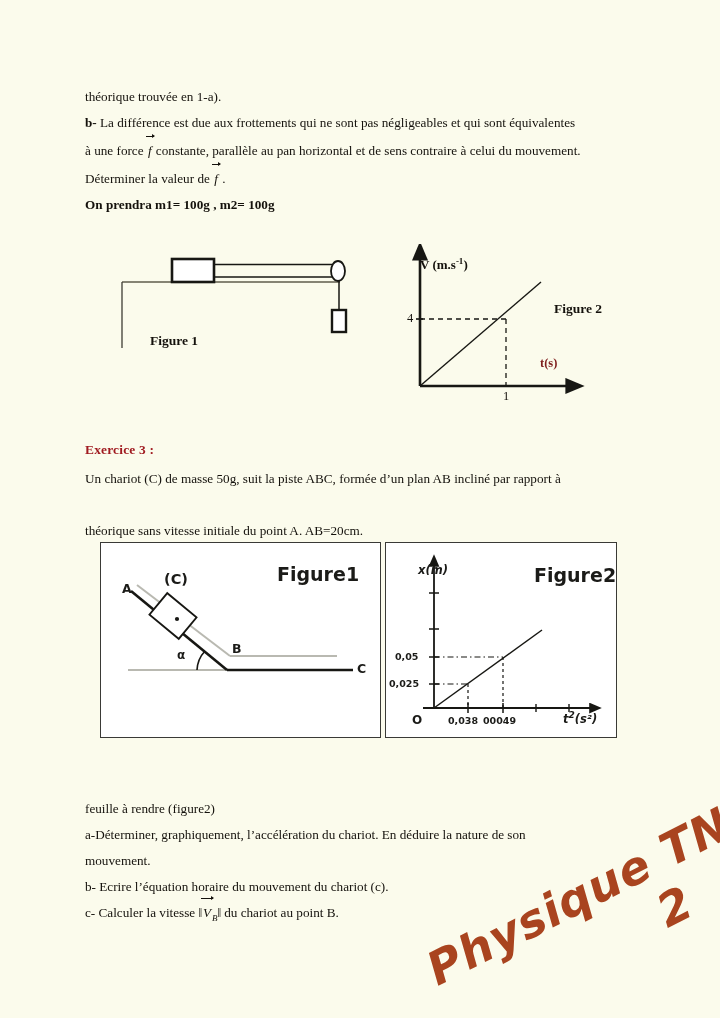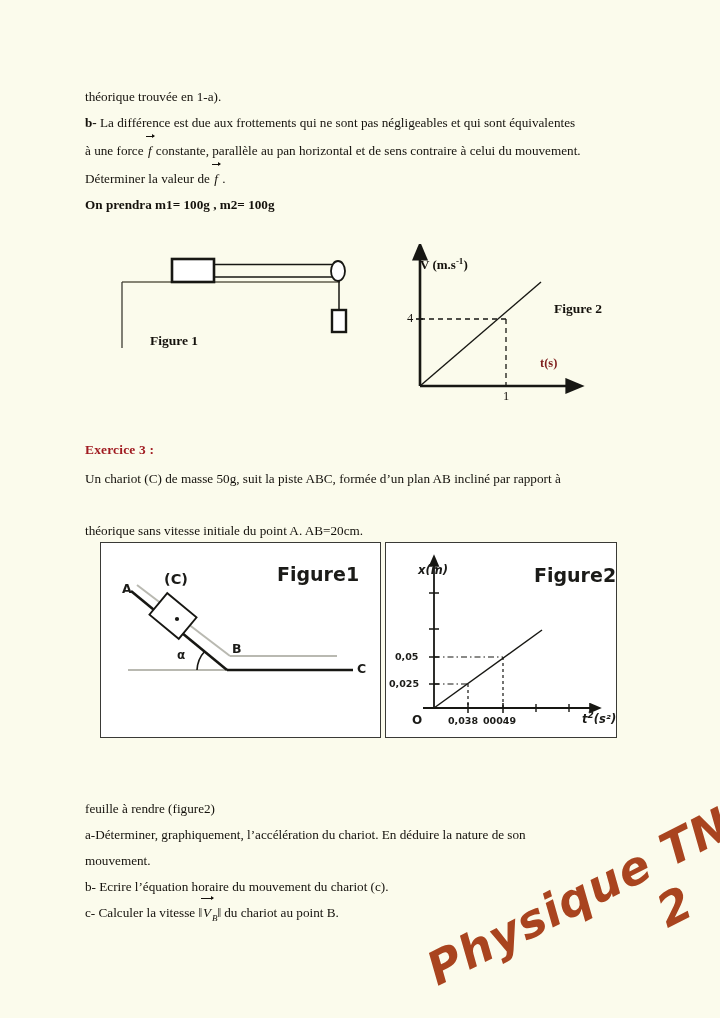--- a/index.html
+++ b/index.html
@@ -286,21 +286,21 @@
       <line x1="117" y1="114" x2="117" y2="165" stroke="#171713" stroke-width="1.2" stroke-dasharray="3,3"></line>
 
       <line x1="48" y1="141" x2="82" y2="141" stroke="#171713" stroke-width="1.2" stroke-dasharray="6,3,1.5,3"></line>
       <line x1="82" y1="141" x2="82" y2="165" stroke="#171713" stroke-width="1.2" stroke-dasharray="3,3"></line>
     </svg>
 
     <div class="fig-title-sans" style="left:148px; top:21px;">Figure2</div>
 
     <div class="axis-lab" style="left:32px; top:20px; font-size:11.5px;">x(m)</div>
 
-    <div class="axis-lab" style="left:196px; top:167px; font-size:11.5px;text-align:right;">
+    <div class="axis-lab" style="left:177px; top:167px; font-size:11.5px;text-align:right;">
       <span>t</span><sup class="sup">2</sup><span>(s²)</span>
     </div>
 
     <div class="tick-lab" style="left:9px; top:108px;">0,05</div>
     <div class="tick-lab" style="left:3px; top:135px;">0,025</div>
 
     <div class="tick-lab" style="left:62px; top:172px;">0,038</div>
     <div class="tick-lab" style="left:97px; top:172px;">00049</div>
 
     <div class="tick-lab" style="left:26px; top:170px; font-size:12px;">O</div>

